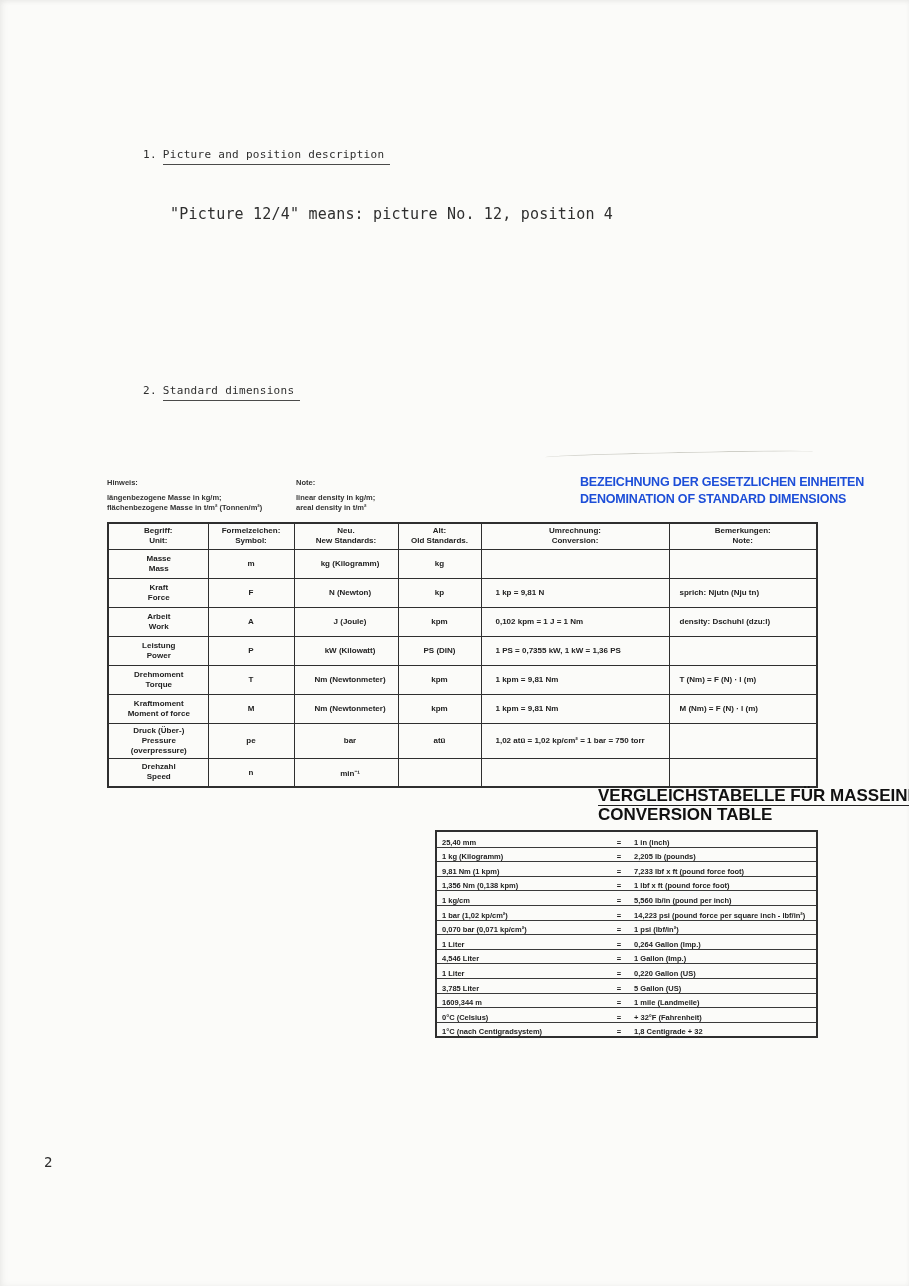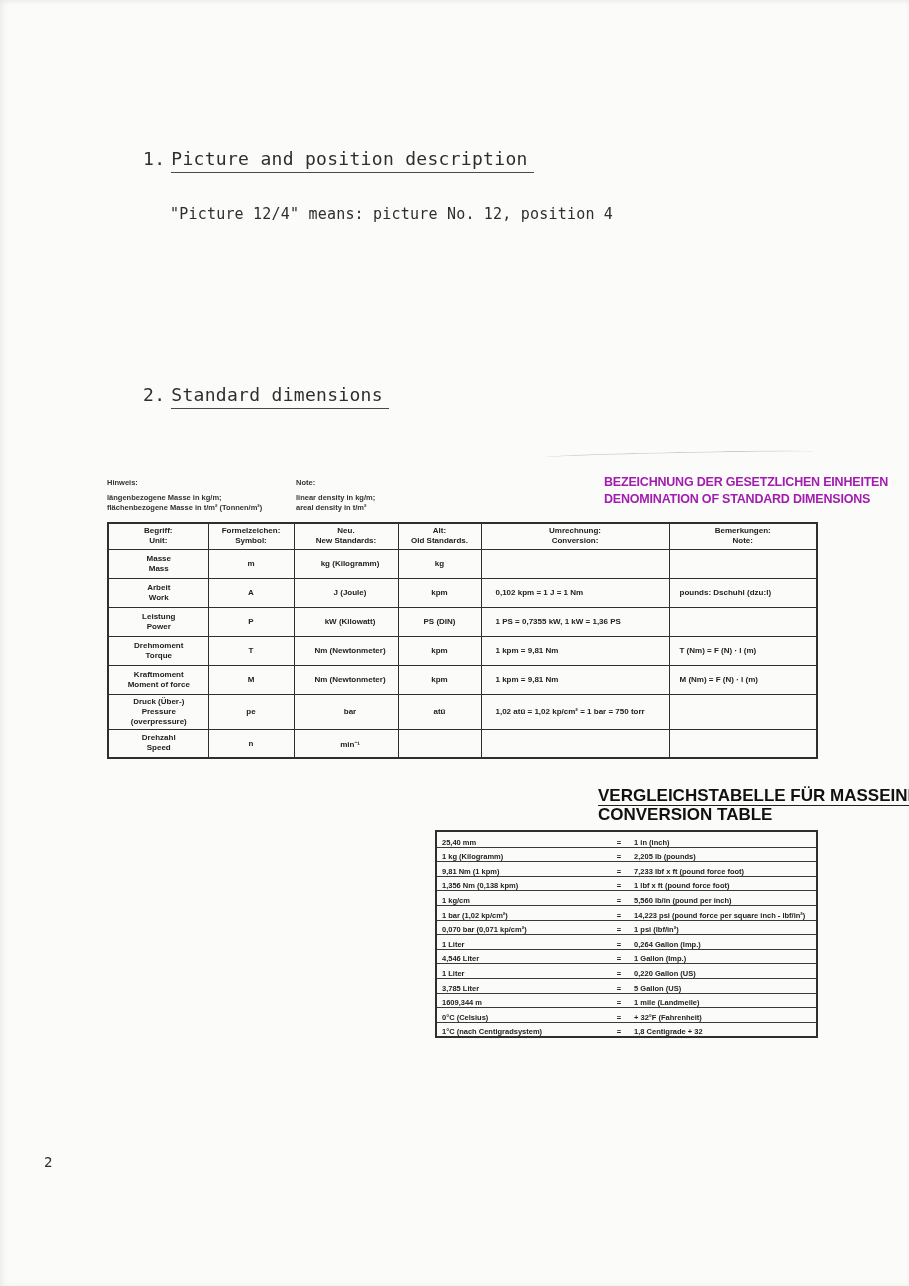--- a/index.html
+++ b/index.html
@@ -5,39 +5,39 @@
   * { margin:0; padding:0; box-sizing:border-box; }
   html,body { width:909px; height:1286px; }
   body { background:#e9e9e6; font-family:"Liberation Sans", sans-serif; }
   .page {
     position:absolute; left:0; top:0; width:909px; height:1286px;
     background:#fbfbf9; overflow:hidden;
     box-shadow: inset 3px 0 6px rgba(0,0,0,0.05), inset 0 2px 4px rgba(0,0,0,0.04);
   }
   .mono { font-family:"DejaVu Sans Mono", monospace; color:#2e2e2e; }
 
-  .sec-heading { position:absolute; font-size:18px; letter-spacing:0.3px; white-space:nowrap; }
+  .sec-heading { position:absolute; font-size:11px; letter-spacing:0.3px; white-space:nowrap; }
   .sec-heading .num { margin-right:6px; }
   .sec-heading .ul { border-bottom:1.6px solid #4a4a4a; padding-bottom:3px; padding-right:6px; }
   .heading-1 { left:143px; top:148px; }
   .body-line { position:absolute; left:170px; top:205px; font-size:15px; letter-spacing:0.2px; white-space:nowrap; }
   .heading-2 { left:143px; top:384px; }
 
   .smudge { position:absolute; left:545px; top:452px; width:268px; height:5px;
     border-top:1px solid #cfcfc8; border-radius:50%; transform:rotate(-1.2deg); }
 
   .notes { position:absolute; left:107px; top:478px; width:400px; font-size:7.5px; font-weight:700; color:#333; }
   .notes .col { position:absolute; top:0; }
   .notes .col.de { left:0; width:180px; }
   .notes .col.en { left:189px; width:160px; }
   .notes .lbl { margin-bottom:6px; }
   .notes .ln { line-height:10px; }
 
-  .dim-title { position:absolute; left:604px; top:474px; width:245px;
-    font-weight:700; font-size:12.5px; color:#a21caf; line-height:17px; letter-spacing:-0.2px; white-space:nowrap; }
+  .dim-title { position:absolute; left:580px; top:474px; width:245px;
+    font-weight:700; font-size:12.5px; color:#1d4ed8; line-height:17px; letter-spacing:-0.2px; white-space:nowrap; }
 
   table.dim-table { position:absolute; left:107px; top:522px; width:709px;
     border-collapse:collapse; table-layout:fixed; font-size:8px; font-weight:700; color:#222;
     border:2px solid #2f2f2f; }
   table.dim-table th, table.dim-table td { border:1px solid #2f2f2f; padding:2px 4px; vertical-align:middle; }
   table.dim-table thead th { height:26px; text-align:center; line-height:10px; font-weight:700; }
   table.dim-table tbody td { height:29px; }
   table.dim-table td.c-unit { text-align:center; line-height:10px; padding-left:5px; }
   table.dim-table td.c-symbol, table.dim-table td.c-old { text-align:center; }
   table.dim-table td.c-new { text-align:center; padding-left:12px; }
@@ -137,28 +137,39 @@
             <div>Mass</div>
           </td>
           <td class="c-symbol">m</td>
           <td class="c-new">kg (Kilogramm)</td>
           <td class="c-old">kg</td>
           <td class="c-conversion"></td>
           <td class="c-note"></td>
         </tr>
         <tr>
           <td class="c-unit">
+            <div>Kraft</div>
+            <div>Force</div>
+          </td>
+          <td class="c-symbol">F</td>
+          <td class="c-new">N (Newton)</td>
+          <td class="c-old">kp</td>
+          <td class="c-conversion">1 kp = 9,81 N</td>
+          <td class="c-note">sprich: Njutn (Nju tn)</td>
+        </tr>
+        <tr>
+          <td class="c-unit">
             <div>Arbeit</div>
             <div>Work</div>
           </td>
           <td class="c-symbol">A</td>
           <td class="c-new">J (Joule)</td>
           <td class="c-old">kpm</td>
           <td class="c-conversion">0,102 kpm = 1 J = 1 Nm</td>
-          <td class="c-note">pounds: Dschuhl (dzu:l)</td>
+          <td class="c-note">density: Dschuhl (dzu:l)</td>
         </tr>
         <tr>
           <td class="c-unit">
             <div>Leistung</div>
             <div>Power</div>
           </td>
           <td class="c-symbol">P</td>
           <td class="c-new">kW (Kilowatt)</td>
           <td class="c-old">PS (DIN)</td>
           <td class="c-conversion">1 PS = 0,7355 kW, 1 kW = 1,36 PS</td>

